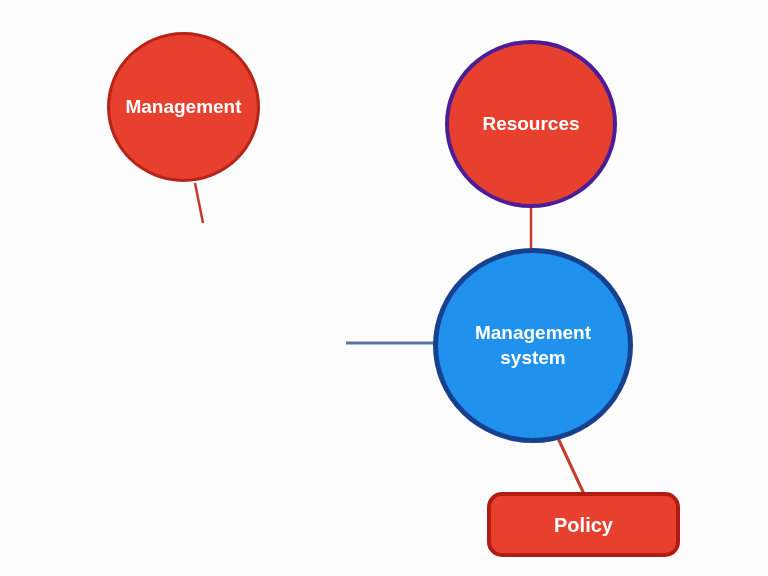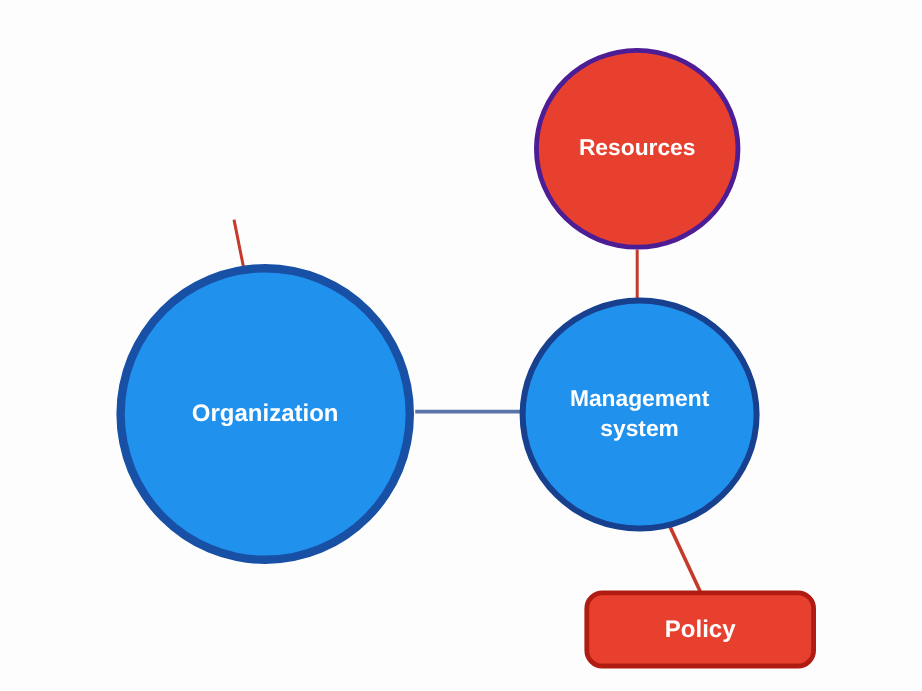--- a/index.html
+++ b/index.html
@@ -82,28 +82,28 @@
 
 <div class="canvas">
 
   <svg class="connectors" viewBox="0 0 768 576" xmlns="http://www.w3.org/2000/svg">
     <line x1="195" y1="183" x2="203" y2="223" stroke-width="2.5" stroke="#c53a2b"></line>
     <line x1="531" y1="208" x2="531" y2="251" stroke-width="2.5" stroke="#c53a2b"></line>
     <line x1="346" y1="343" x2="434" y2="343" stroke-width="3" stroke="#5a73a8"></line>
     <line x1="557" y1="436" x2="584" y2="494" stroke-width="3" stroke="#c53a2b"></line>
   </svg>
 
+  <div class="node circle node-management">
+    <span class="label">Management</span>
+  </div>
 
   <div class="node circle node-resources">
     <span class="label">Resources</span>
   </div>
 
-  <div class="node circle node-organization">
-    <span class="label">Organization</span>
-  </div>
 
   <div class="node circle node-management-system">
     <span class="label">Management system</span>
   </div>
 
   <div class="node node-policy">
     <span class="label">Policy</span>
   </div>
 
 </div>

